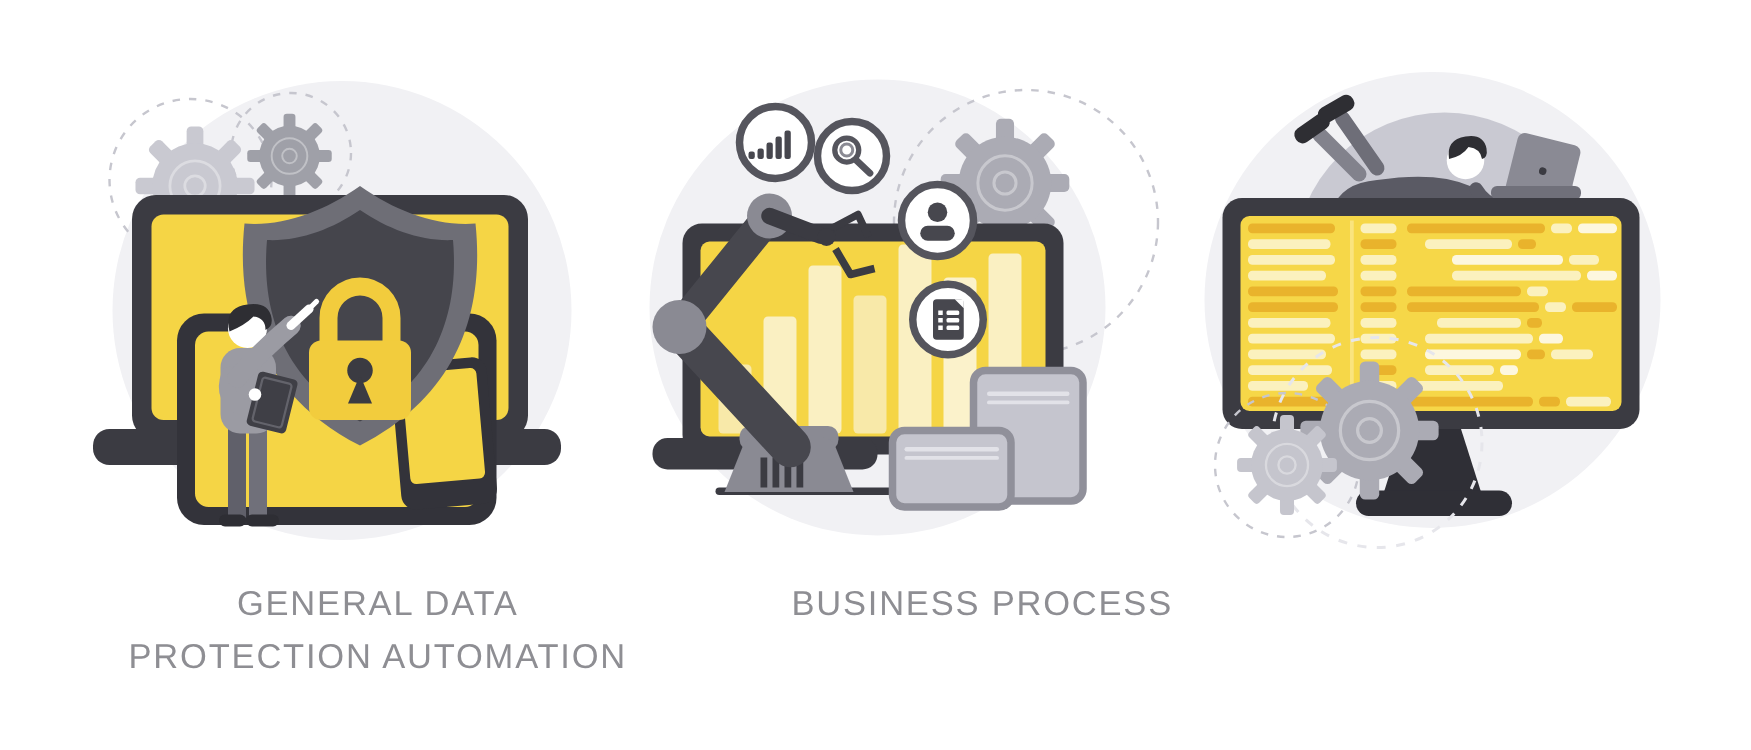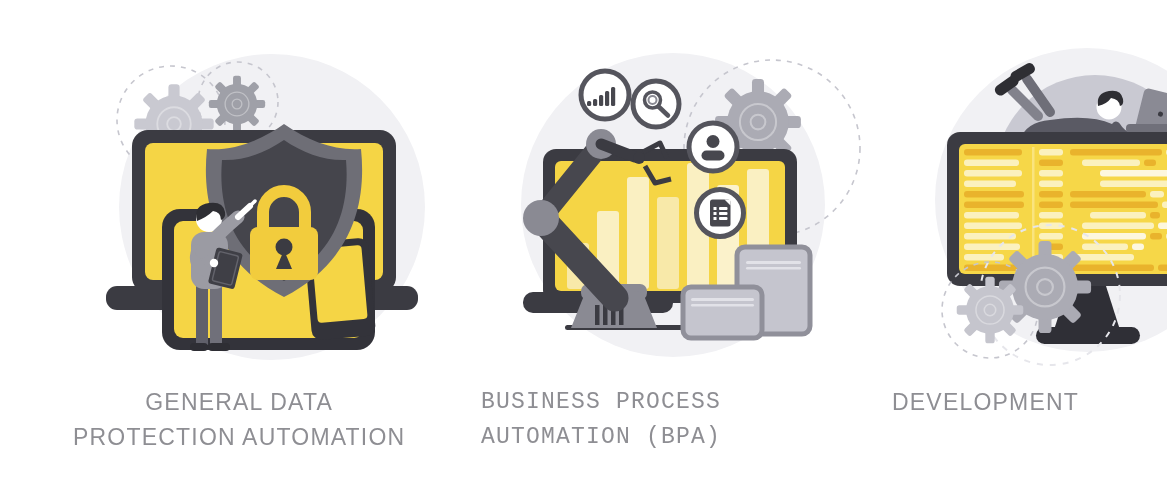--- a/index.html
+++ b/index.html
@@ -1,24 +1,24 @@
 <!DOCTYPE html>
 <html><head>
 <meta charset="utf-8">
 <style>
   html,body{margin:0;padding:0;background:#ffffff;}
   .canvas{width:1167px;height:500px;background:#ffffff;display:flex;overflow:hidden;
           font-family:"Liberation Sans", sans-serif;}
-  .panel{width:389px;height:500px;display:flex;flex-direction:column;align-items:flex-start;padding-left:44px;}
+  .panel{width:389px;height:500px;display:flex;flex-direction:column;align-items:flex-end;}
   svg.illus{display:block;width:389px;height:372px;}
   .caption{margin:13px 0 0 0;text-align:center;font-size:23px;line-height:35px;
            font-weight:300;letter-spacing:1.2px;color:#8E8E93;}
   .caption .line{display:block;white-space:nowrap;}
   .panel:nth-of-type(1) .caption{transform:translateX(29px);}
-  .panel:nth-of-type(2) .caption{transform:translateX(4px);font-family:Liberation Mono, monospace;}
+  .panel:nth-of-type(2) .caption{transform:translateX(4px);}
   .panel:nth-of-type(3) .caption{transform:translateX(-18px);}
   .dash{fill:none;stroke:#C6C6CE;stroke-width:1.6;stroke-dasharray:5 6;}
   .dash-light{fill:none;stroke:#E6E6EB;stroke-width:2;stroke-dasharray:6 7;}
 </style>
 </head>
 <body>
 
 <svg width="0" height="0" style="position:absolute" aria-hidden="true">
   <defs>
     <g id="gear">
@@ -184,21 +184,20 @@
         <rect x="236.5" y="207" width="3" height="3" fill="#FFFFFF"></rect>
         <rect x="236.5" y="212" width="3" height="3" fill="#FFFFFF"></rect>
         <rect x="236.5" y="217" width="3" height="3" fill="#FFFFFF"></rect>
         <rect x="242" y="207" width="8.5" height="3" rx="1" fill="#FFFFFF"></rect>
         <rect x="242" y="212" width="8.5" height="3" rx="1" fill="#FFFFFF"></rect>
         <rect x="242" y="217" width="8.5" height="3" rx="1" fill="#FFFFFF"></rect>
       </g>
     </svg>
     <h2 class="caption">
       <span class="line">BUSINESS PROCESS</span>
-      <span class="line">AUTOMATION (BPA)</span>
     </h2>
   </section>
 
   <section class="panel">
     <svg class="illus" viewBox="0 0 389 372">
       <circle cx="177" cy="200" r="152" fill="#F1F1F4"></circle>
       <circle cx="185" cy="175" r="100" fill="#C9C9D2"></circle>
 
       <g>
         <line x1="128" y1="116" x2="102" y2="90" stroke="#82828C" stroke-width="10" stroke-linecap="round"></line>
@@ -291,17 +290,16 @@
       </g>
 
       <g>
         <circle class="dash-light" cx="140" cy="295" r="70"></circle>
         <circle class="dash" cx="80" cy="310" r="48"></circle>
         <use href="#gear" xlink:href="#gear" fill="#ABABB4" transform="translate(135,287) scale(0.72)"></use>
         <use href="#gear" xlink:href="#gear" fill="#C5C5CD" transform="translate(80,310) scale(0.52)"></use>
       </g>
     </svg>
     <h2 class="caption">
-      <span class="line">DEVELOPMENT</span>
     </h2>
   </section>
 
 </main>
 
 </body></html>

